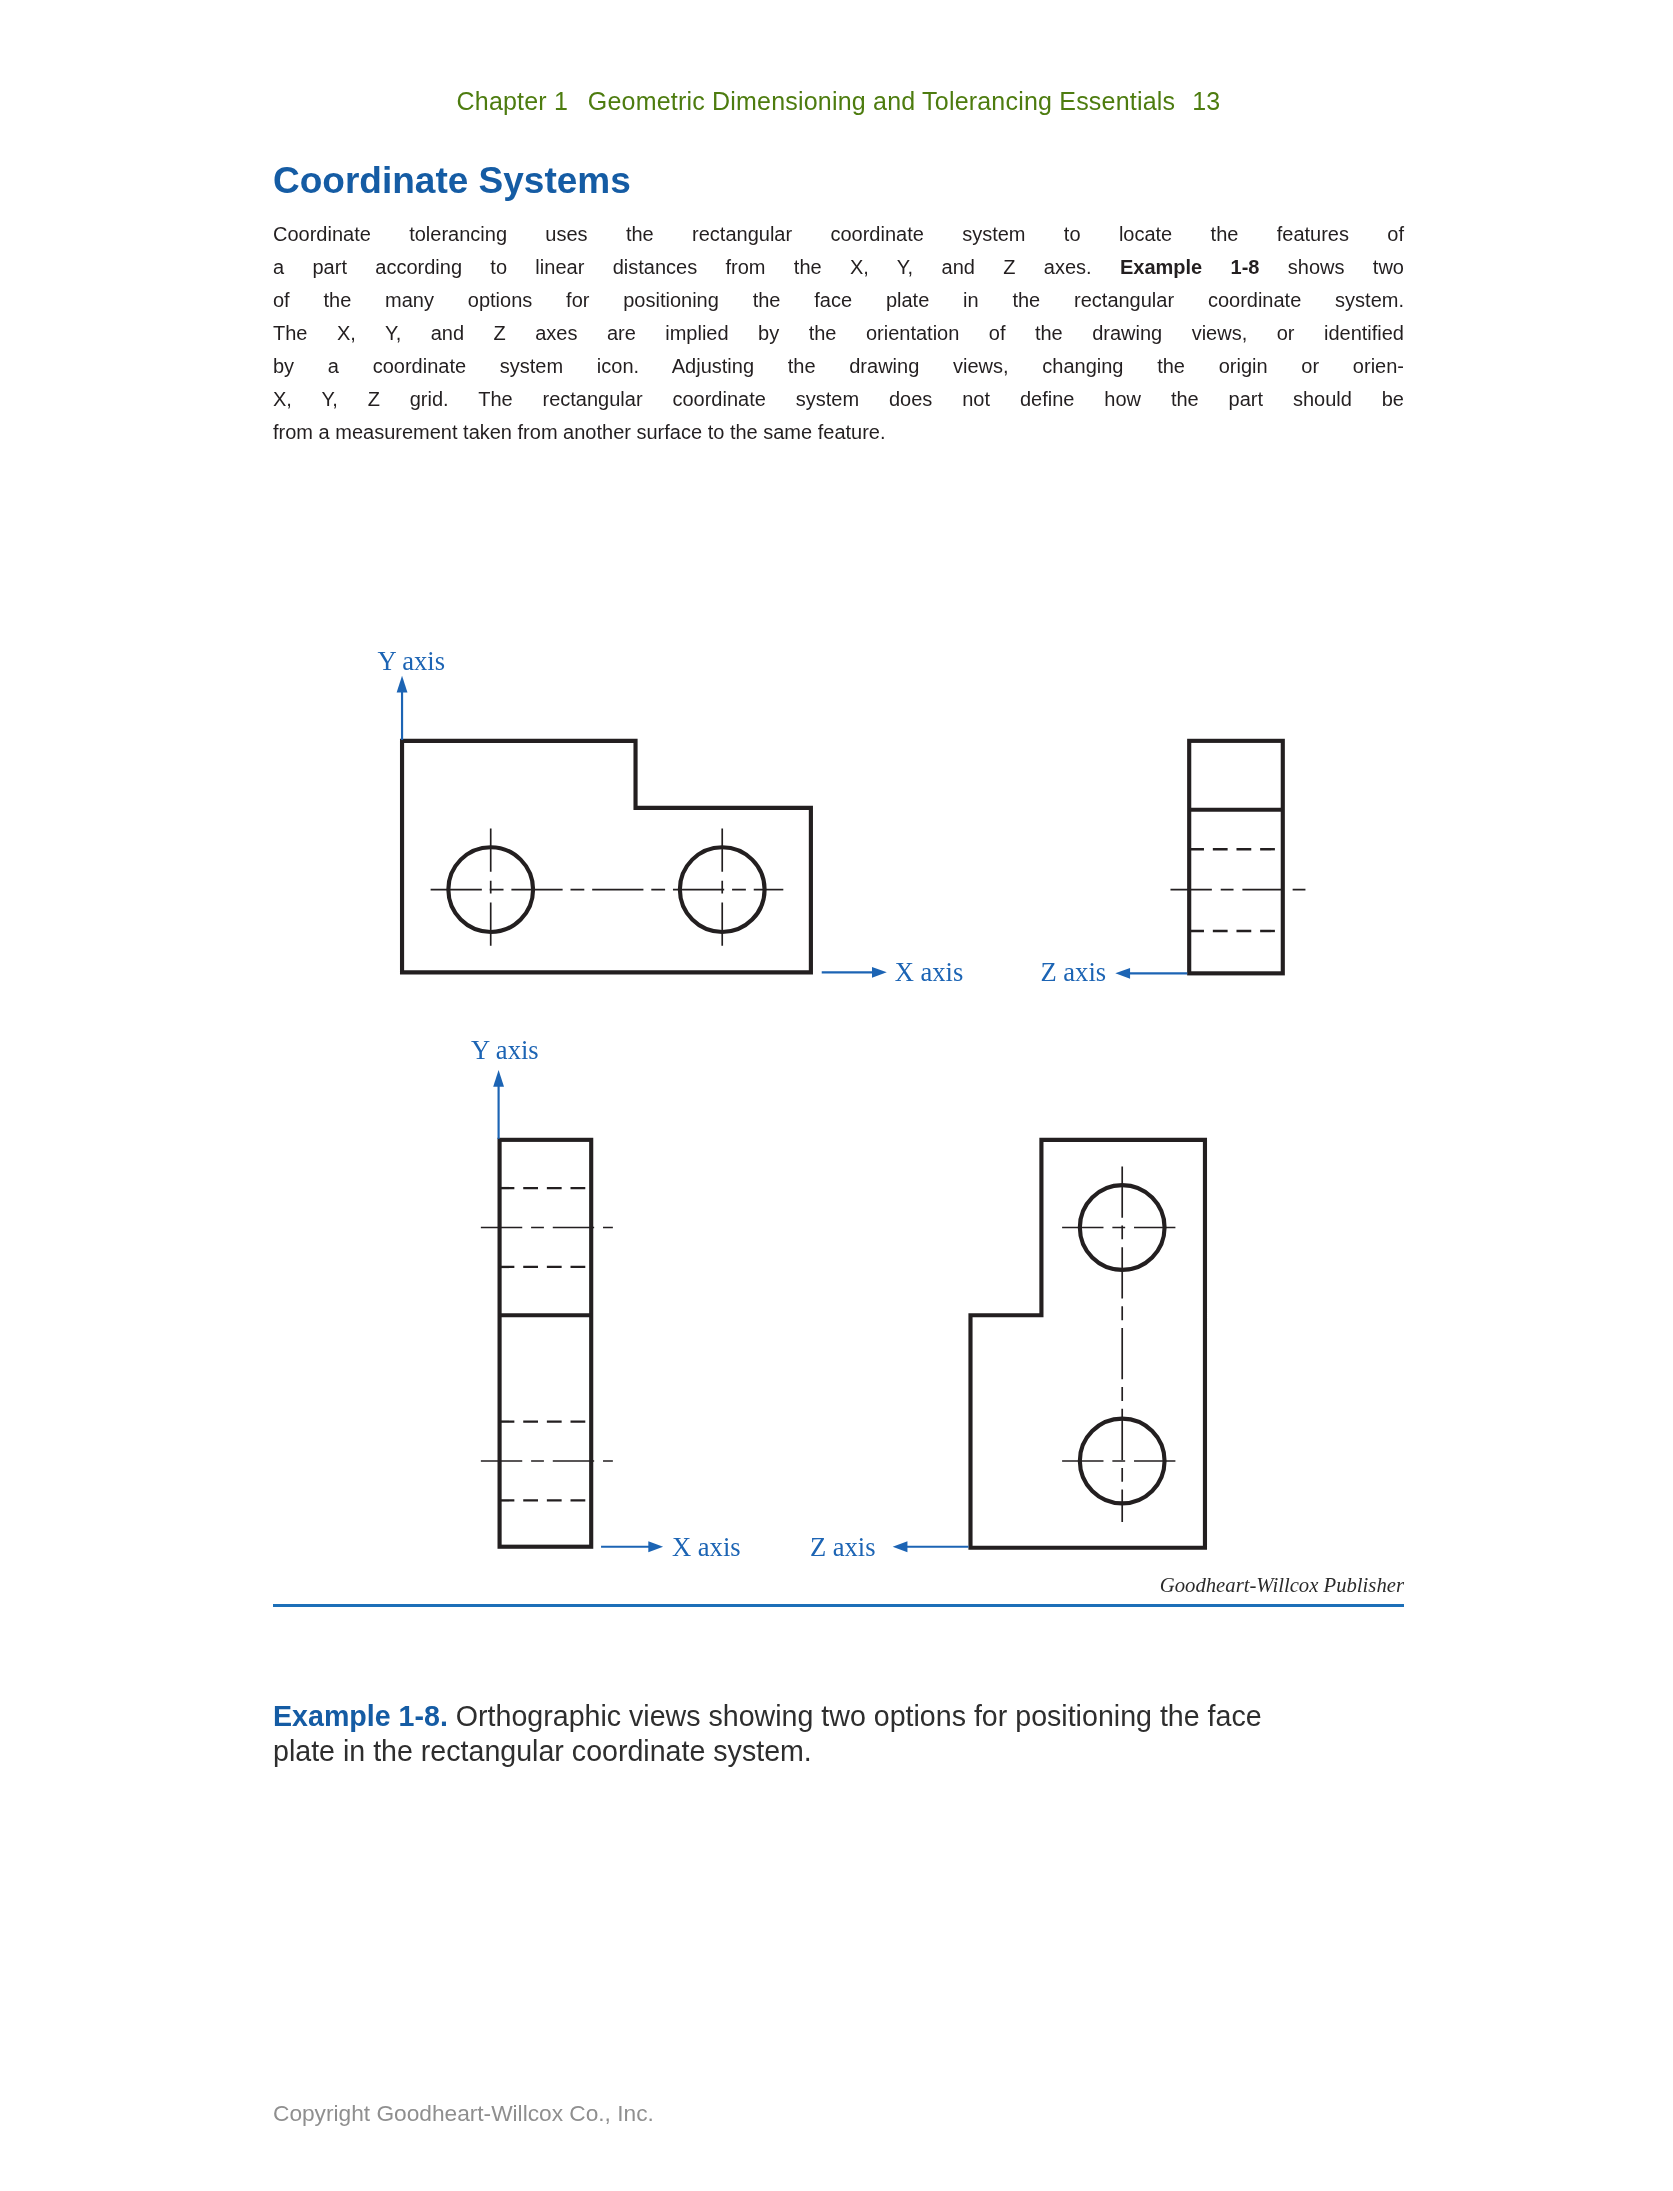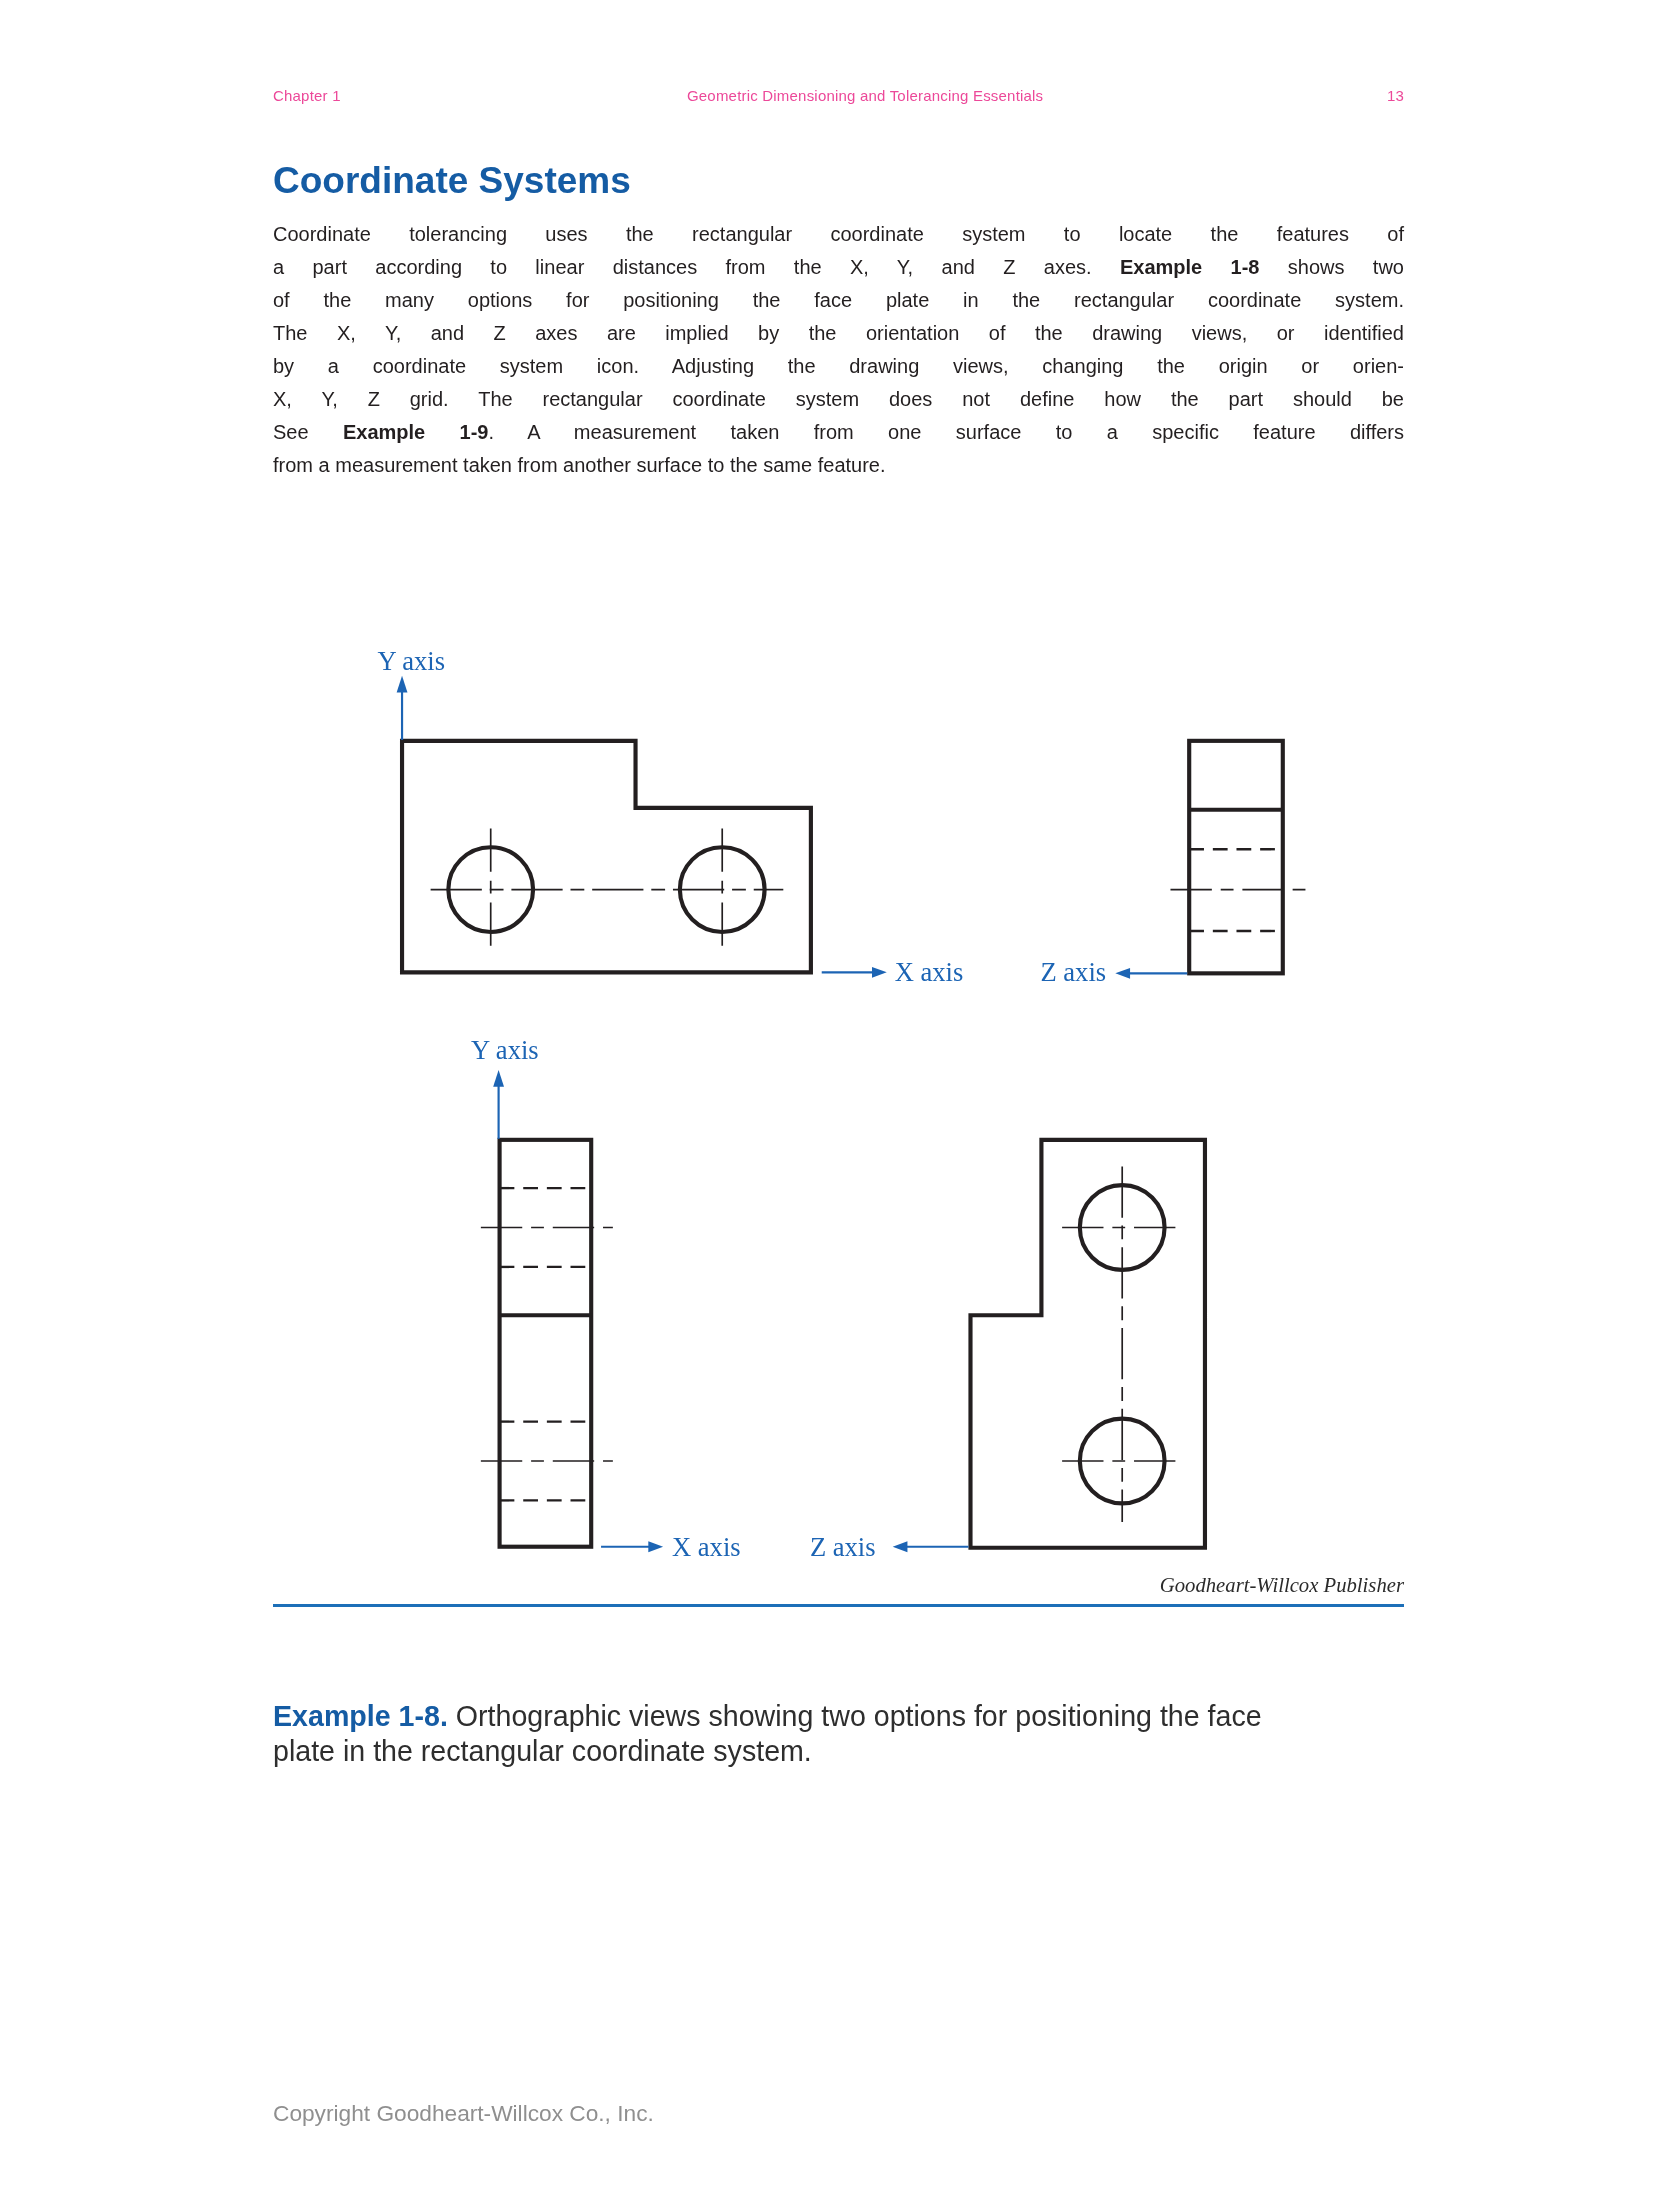--- a/index.html
+++ b/index.html
@@ -10,22 +10,22 @@
     --footer-gray:#8F8F8F;
   }
   *{margin:0;padding:0;box-sizing:border-box;}
   body{background:#777;font-family:"Liberation Sans",sans-serif;}
   .page{
     position:relative;width:1674px;height:2192px;background:#ffffff;
     overflow:hidden;margin:0 auto;
   }
   .page-header{
     position:absolute;left:273px;top:87px;width:1131px;
-    display:flex;justify-content:space-between;align-items:baseline;
-    font-size:15px;color:#ec4899;letter-spacing:0.2px;
+    display:flex;justify-content:center;align-items:baseline;
+    font-size:25px;color:#4d7c0f;letter-spacing:0.2px;
   }
   .page-header .h-chapter{margin-right:19.7px;}
   .page-header .h-pagenum{margin-left:17px;}
   .section-heading{
     position:absolute;left:273px;top:160px;
     font-size:37px;font-weight:bold;color:var(--heading-blue);
     font-family:"Liberation Sans",sans-serif;letter-spacing:0px;
   }
   .body-paragraph{
     position:absolute;left:273px;top:218px;width:1131px;
@@ -77,21 +77,20 @@
 
   <h1 class="section-heading">Coordinate Systems</h1>
 
   <div class="body-paragraph" id="body-paragraph">
       <div class="jline"><span>Coordinate tolerancing uses the rectangular coordinate system to locate the features of</span></div>
       <div class="jline"><span>a part according to linear distances from the X, Y, and Z axes. </span><b>Example 1-8</b><span> shows two</span></div>
       <div class="jline"><span>of the many options for positioning the face plate in the rectangular coordinate system.</span></div>
       <div class="jline"><span>The X, Y, and Z axes are implied by the orientation of the drawing views, or identified</span></div>
       <div class="jline"><span>by a coordinate system icon. Adjusting the drawing views, changing the origin or orien-</span></div>
       <div class="jline"><span>X, Y, Z grid. The rectangular coordinate system does not define how the part should be</span></div>
-      <div class="jline"><span>See </span><b>Example 1-9</b><span>. A measurement taken from one surface to a specific feature differs</span></div>
       <div class="jline last"><span>from a measurement taken from another surface to the same feature.</span></div>
     </div>
 
   <svg class="figure-svg" width="1674" height="2192" viewBox="0 0 1699 2225" xmlns="http://www.w3.org/2000/svg">
 
     <g>
       <path class="part-line" d="M 408 752 L 645 752 L 645 820 L 823 820 L 823 987 L 408 987 Z"></path>
       <line class="center-line" x1="437" y1="903" x2="795" y2="903" stroke-dasharray="52 8 14 8"></line>
       <line class="center-line" x1="498" y1="841" x2="498" y2="967" stroke-dasharray="44 9 13 9"></line>
       <line class="center-line" x1="733" y1="841" x2="733" y2="967" stroke-dasharray="44 9 13 9"></line>

